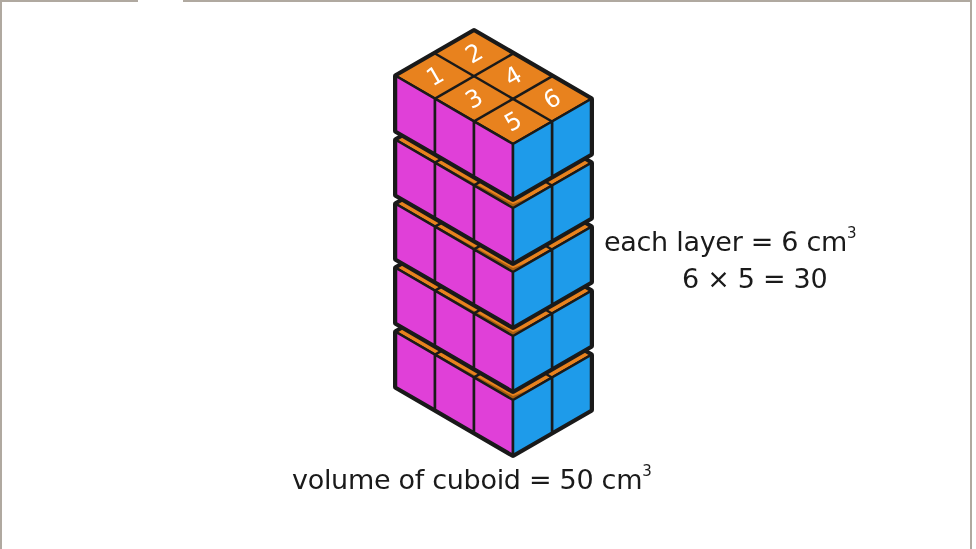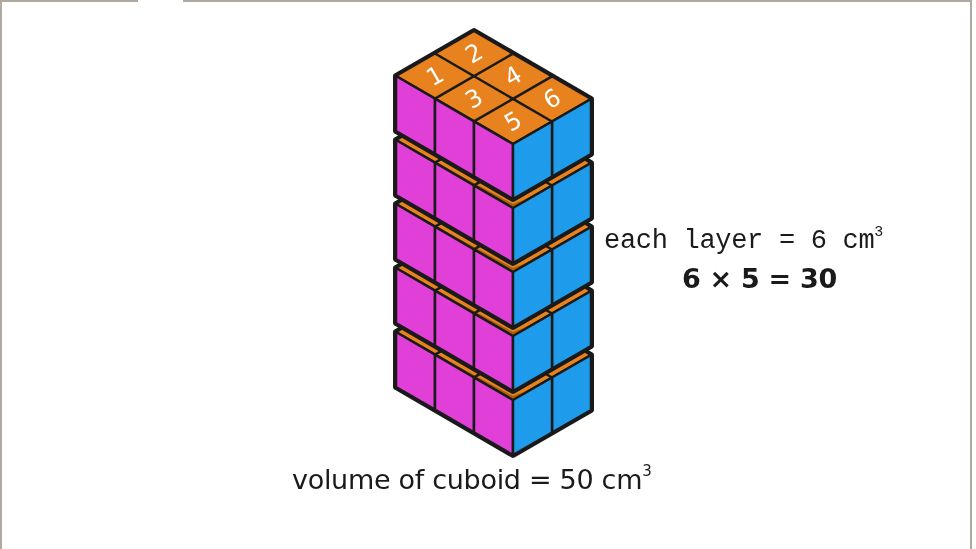--- a/index.html
+++ b/index.html
@@ -5,22 +5,22 @@
   html, body { margin: 0; padding: 0; background: #ffffff; }
   body { width: 976px; height: 549px; position: relative; overflow: hidden;
          font-family: "DejaVu Sans", sans-serif; }
   .frame-left { position: absolute; left: 0; top: 0; width: 2px; height: 549px; background: #b0a9a0; }
   .frame-right { position: absolute; right: 4px; top: 0; width: 2px; height: 549px; background: #b0a9a0; }
   .frame-top-a { position: absolute; left: 0; top: 0; width: 138px; height: 2px; background: #b0a9a0; }
   .frame-top-b { position: absolute; left: 183px; top: 0; width: 789px; height: 2px; background: #b0a9a0; }
   #diagram { position: absolute; left: 0; top: 0; }
   .label { position: absolute; color: #1a1a1a; font-size: 27px; white-space: nowrap; letter-spacing: -0.3px; }
   .label sup { font-size: 15px; vertical-align: top; position: relative; top: -2px; }
-  #label-layer { left: 604px; top: 226px; font-family: Liberation Mono, monospace; }
-  #label-mult { left: 682px; top: 263px; font-weight: bold; }
+  #label-layer { left: 604px; top: 226px; }
+  #label-mult { left: 682px; top: 263px; }
   #label-volume { left: 292px; top: 464px; }
 </style>
 </head>
 <body>
 
 <div class="frame-left"></div>
 <div class="frame-right"></div>
 <div class="frame-top-a"></div>
 <div class="frame-top-b"></div>
 

